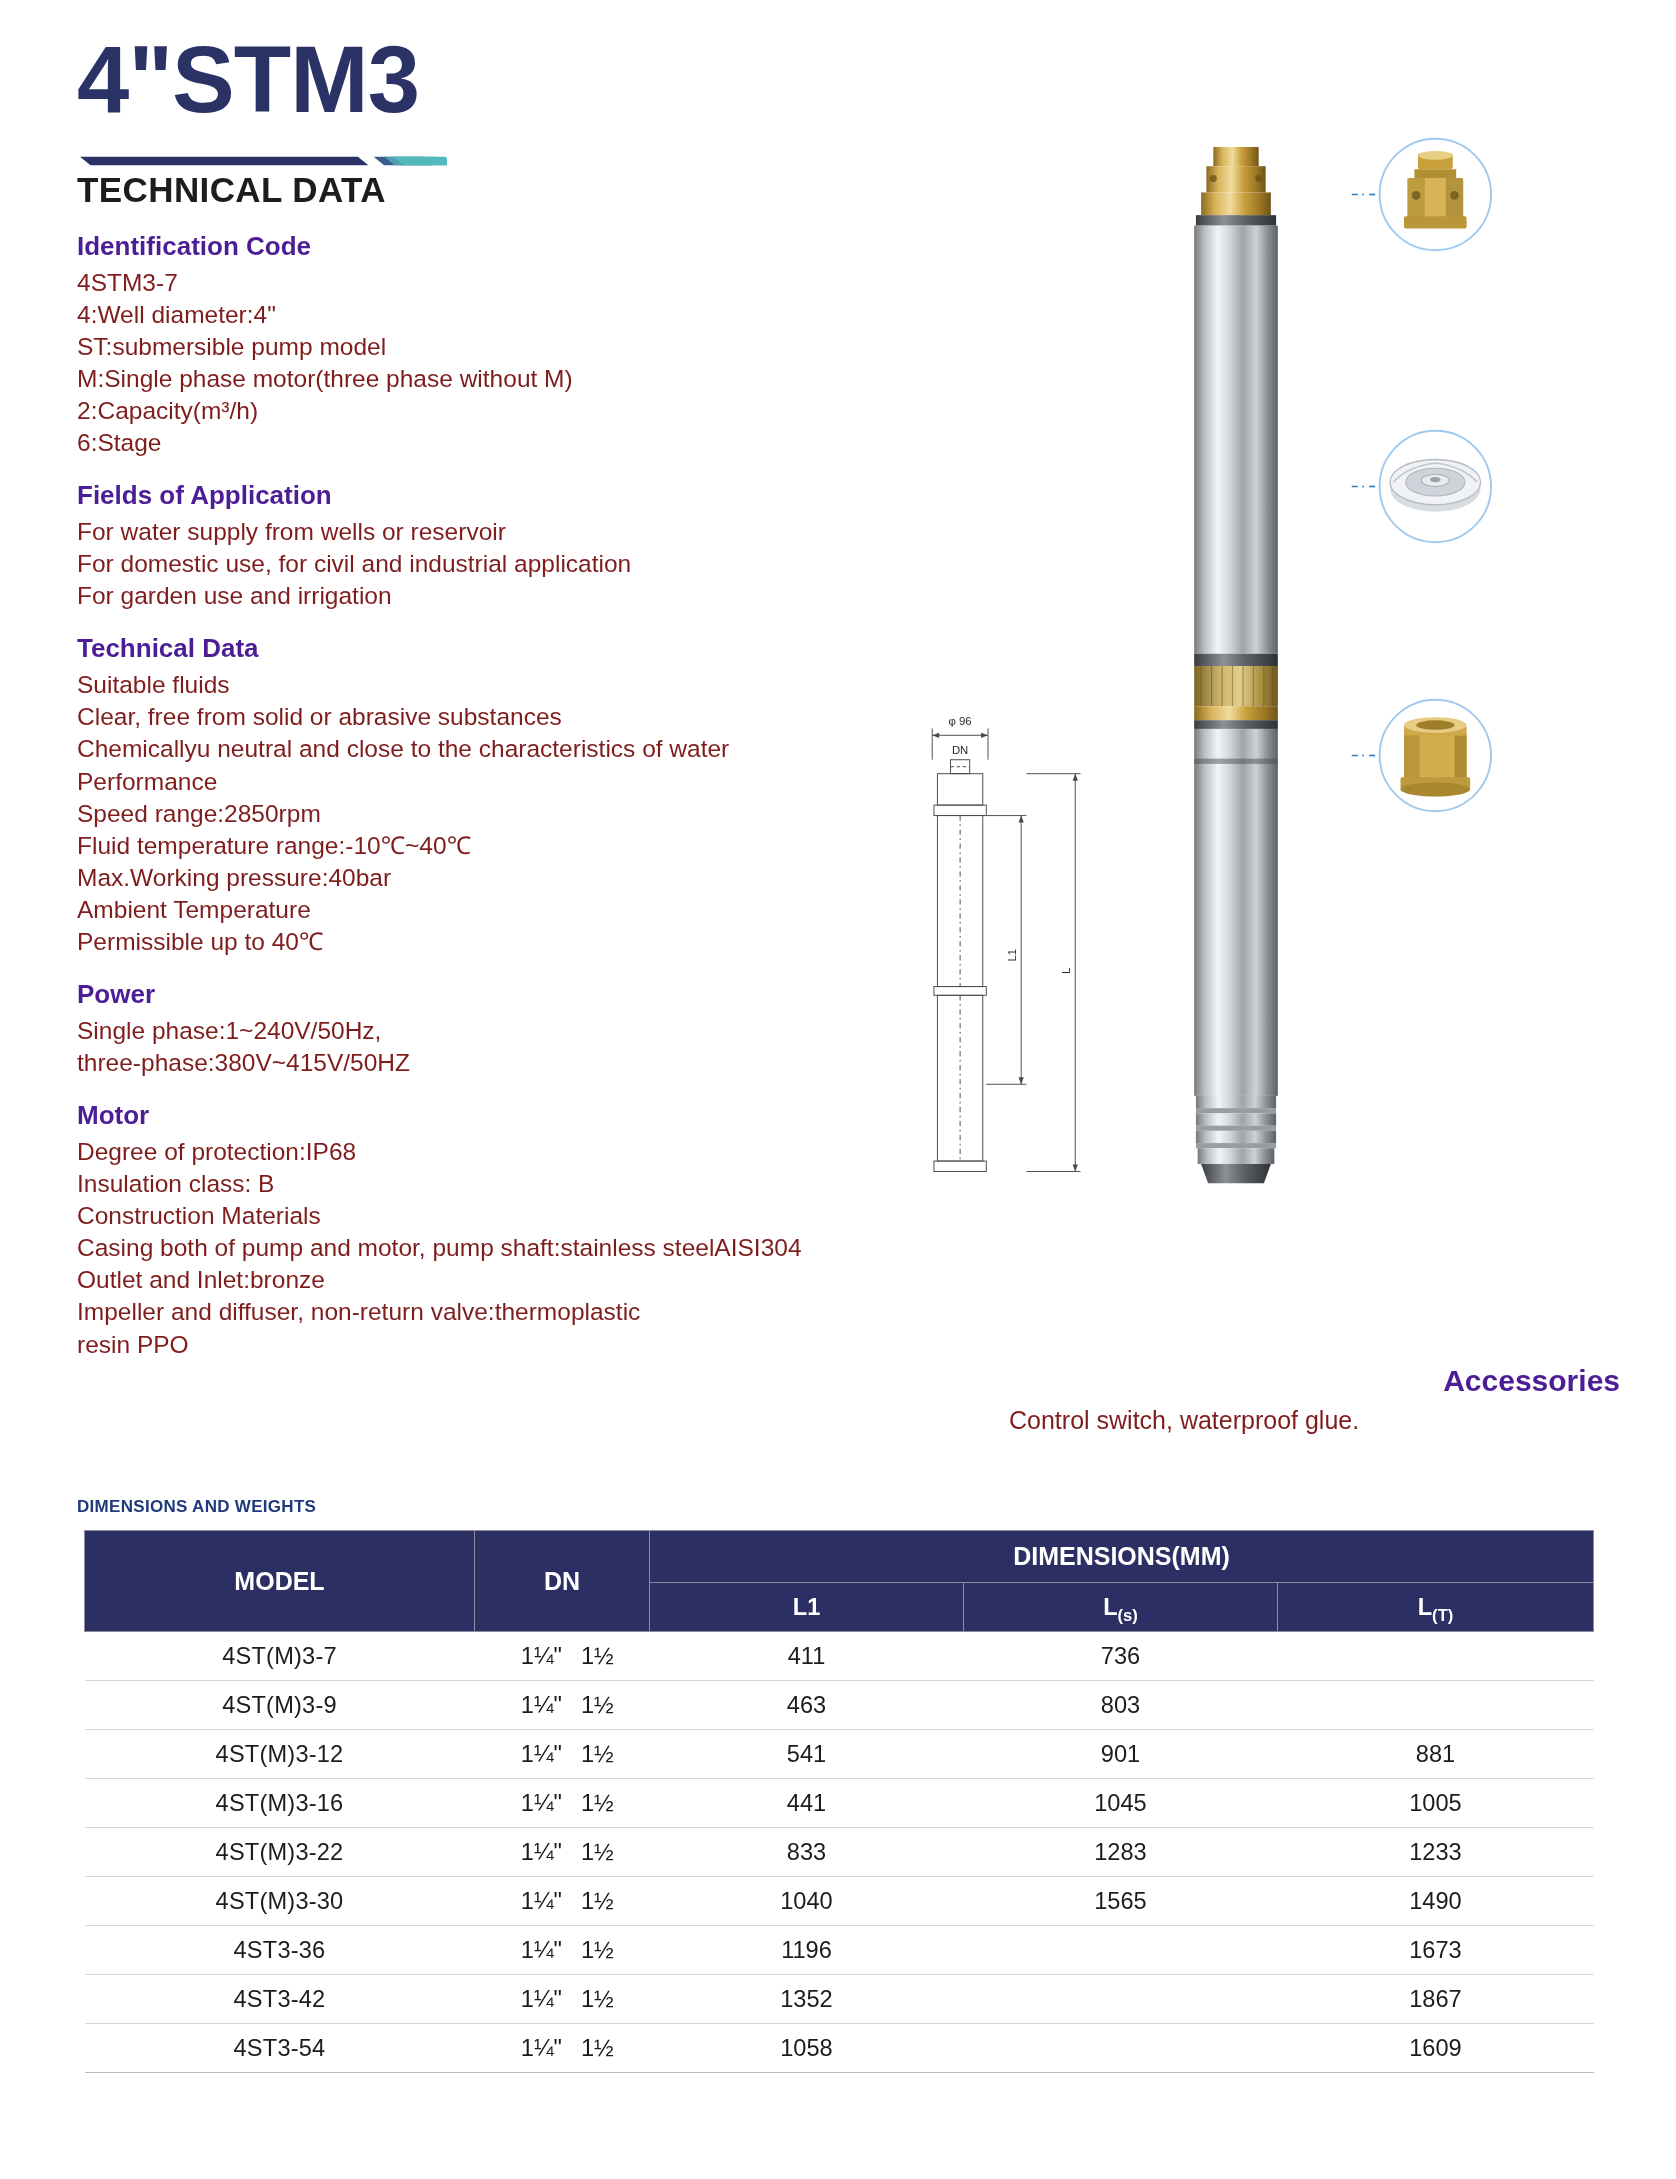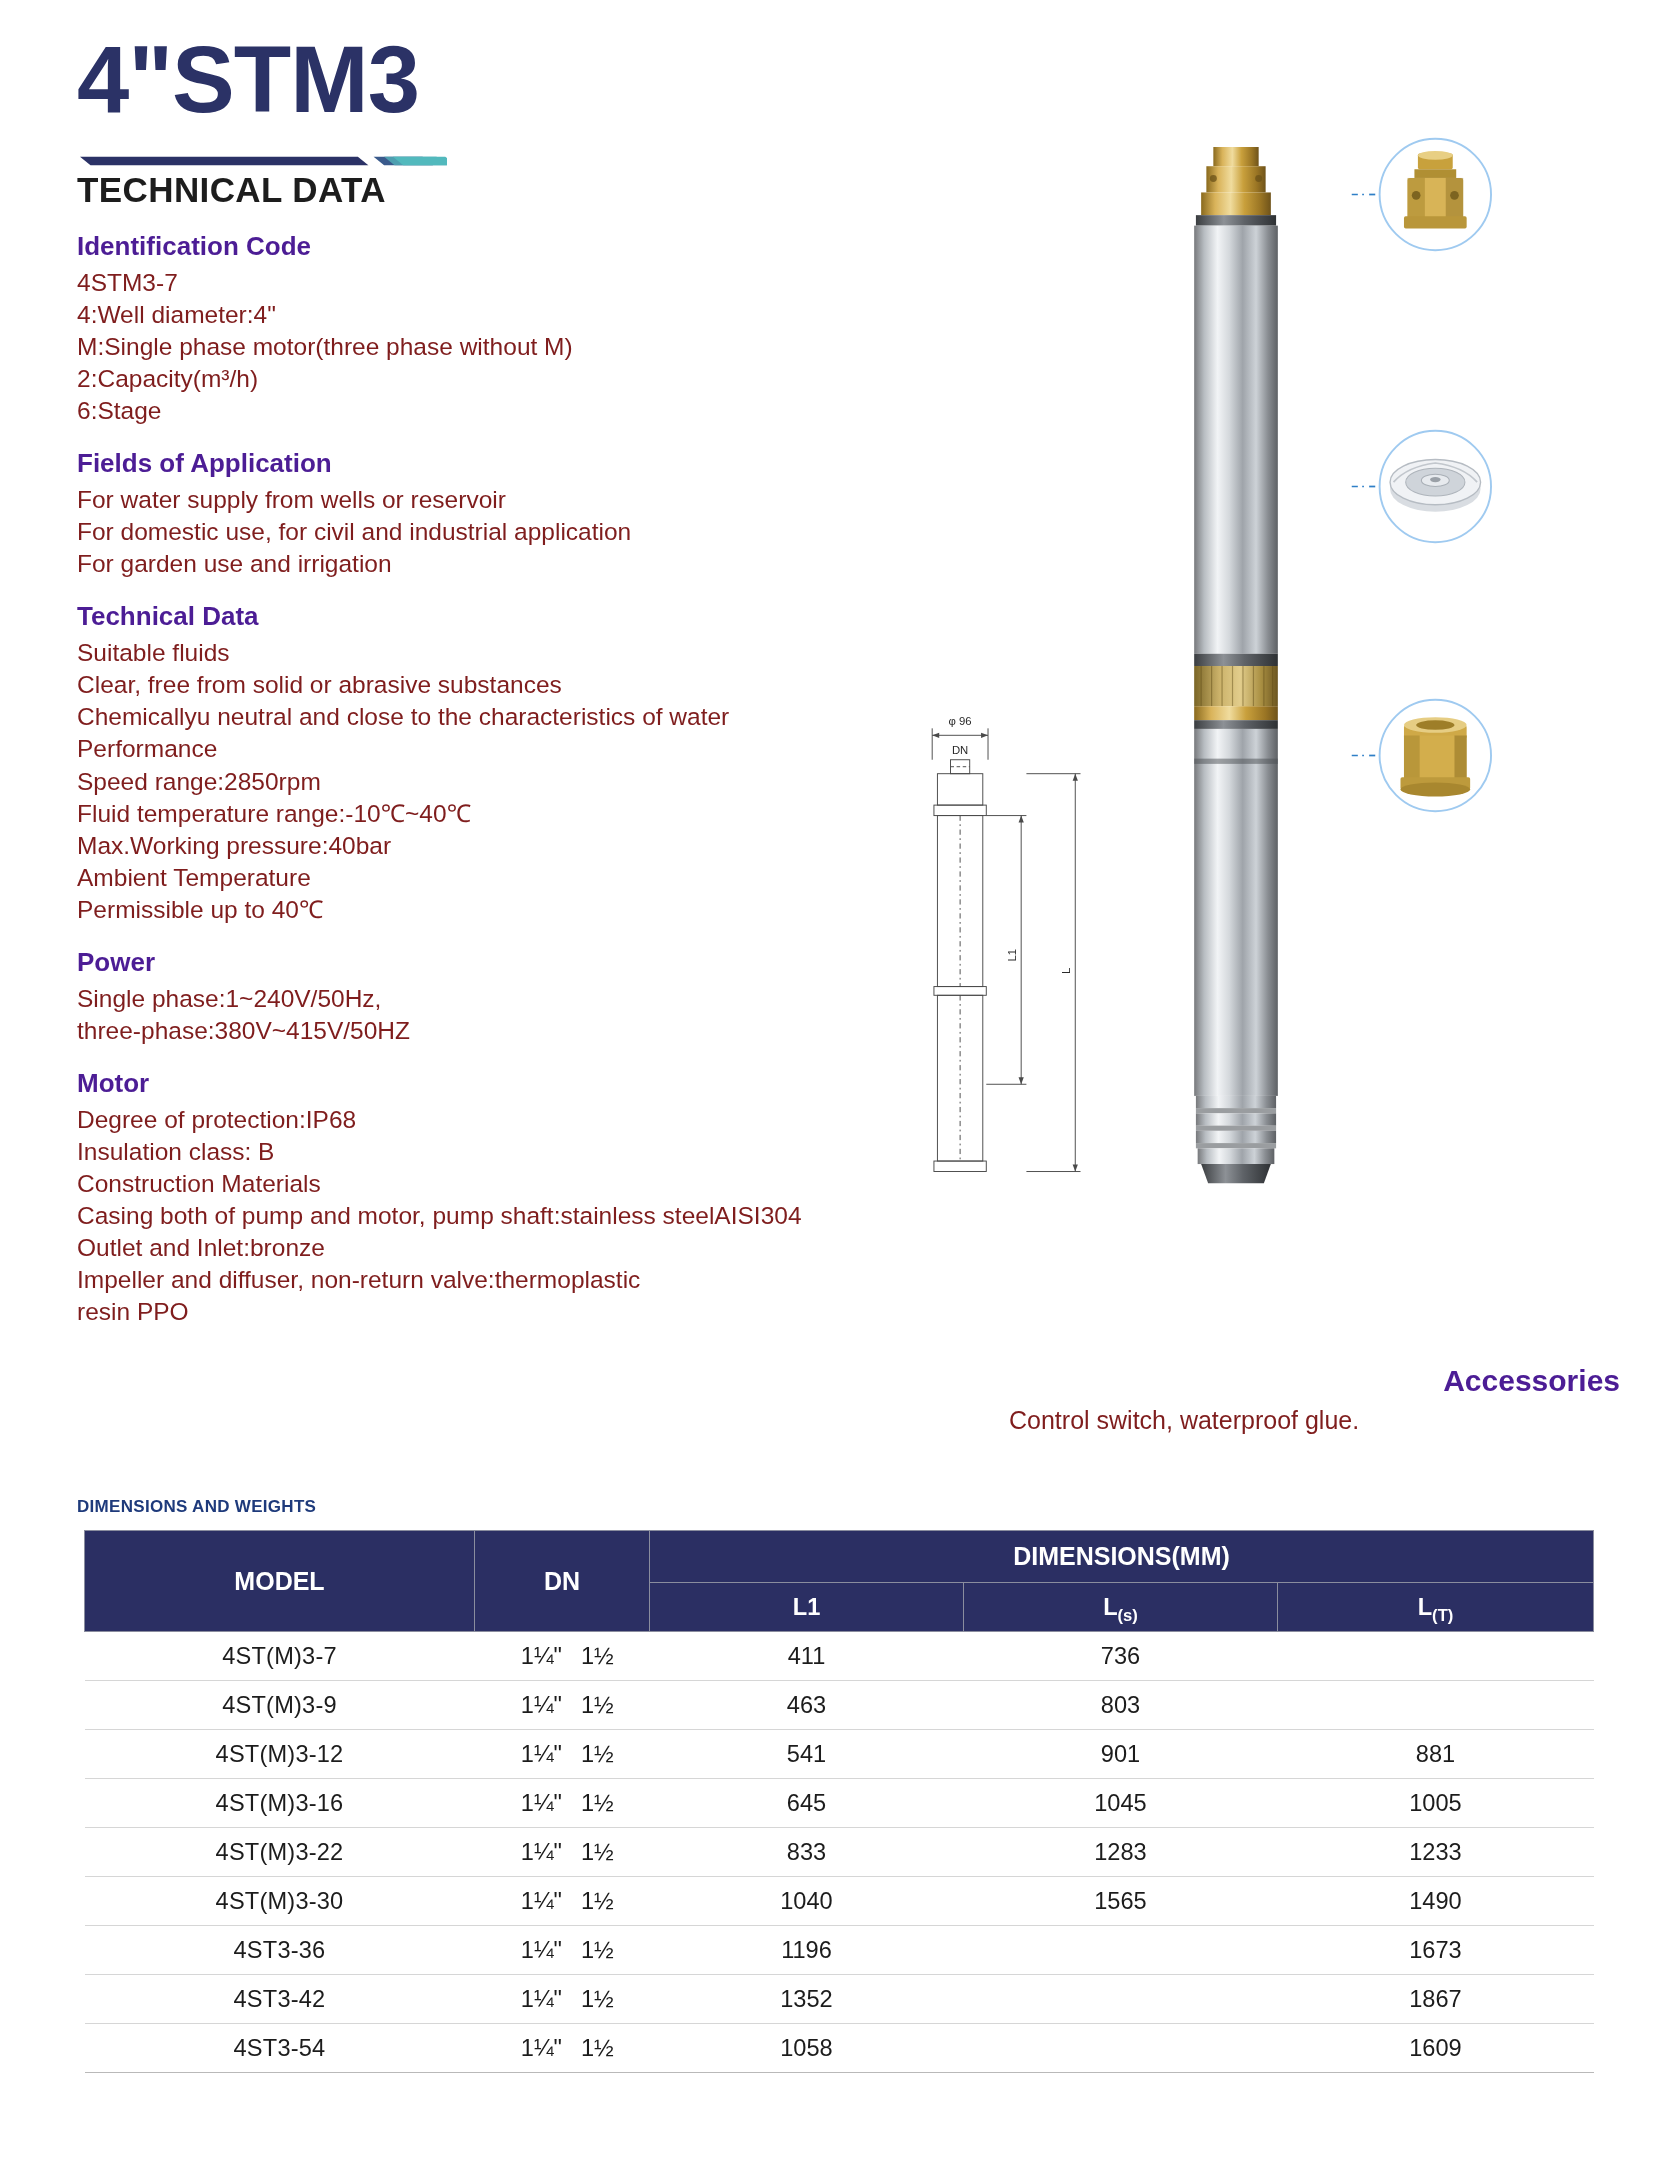--- a/index.html
+++ b/index.html
@@ -108,20 +108,21 @@
     <polygon points="486,3 546,3 558,13 498,13" fill="#52b9bd" transform="translate(-128,0)"></polygon>
   </svg>
 
   <div class="subtitle">TECHNICAL DATA</div>
 
   <div class="leftcol">
 
     <div class="sec-head">Identification Code</div>
     <div class="line">4STM3-7</div>
     <div class="line">4:Well diameter:4"</div>
+    <div class="line">ST:submersible pump model</div>
     <div class="line">M:Single phase motor(three phase without M)</div>
     <div class="line">2:Capacity(m³/h)</div>
     <div class="line">6:Stage</div>
 
     <div class="sec-head spaced">Fields of Application</div>
     <div class="line">For water supply from wells or reservoir</div>
     <div class="line">For domestic use, for civil and industrial application</div>
     <div class="line">For garden use and irrigation</div>
 
     <div class="sec-head spaced">Technical Data</div>
@@ -355,21 +356,21 @@
         <tr>
           <td class="td-model">4ST(M)3-12</td>
           <td class="dn-cell"><span class="dn-a">1¼"</span><span class="dn-b">1½</span></td>
           <td>541</td>
           <td>901</td>
           <td>881</td>
         </tr>
         <tr>
           <td class="td-model">4ST(M)3-16</td>
           <td class="dn-cell"><span class="dn-a">1¼"</span><span class="dn-b">1½</span></td>
-          <td>645</td>
+          <td>441</td>
           <td>1045</td>
           <td>1005</td>
         </tr>
         <tr>
           <td class="td-model">4ST(M)3-22</td>
           <td class="dn-cell"><span class="dn-a">1¼"</span><span class="dn-b">1½</span></td>
           <td>833</td>
           <td>1283</td>
           <td>1233</td>
         </tr>

